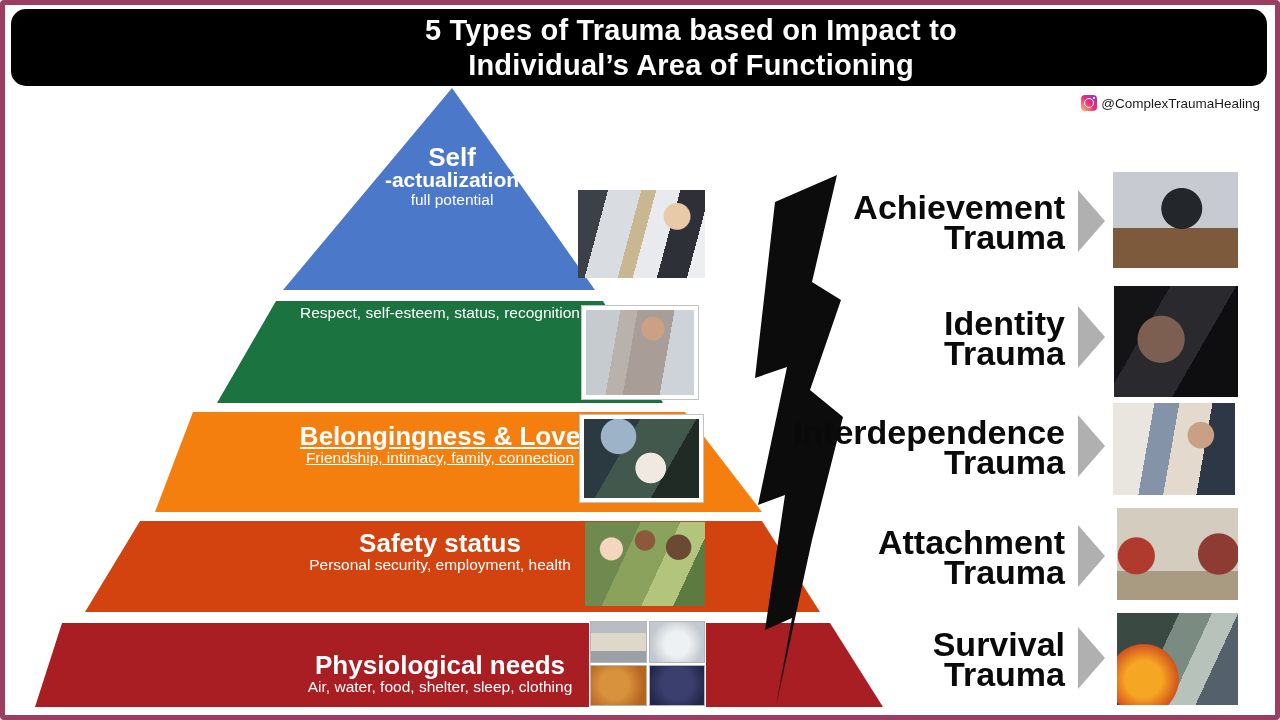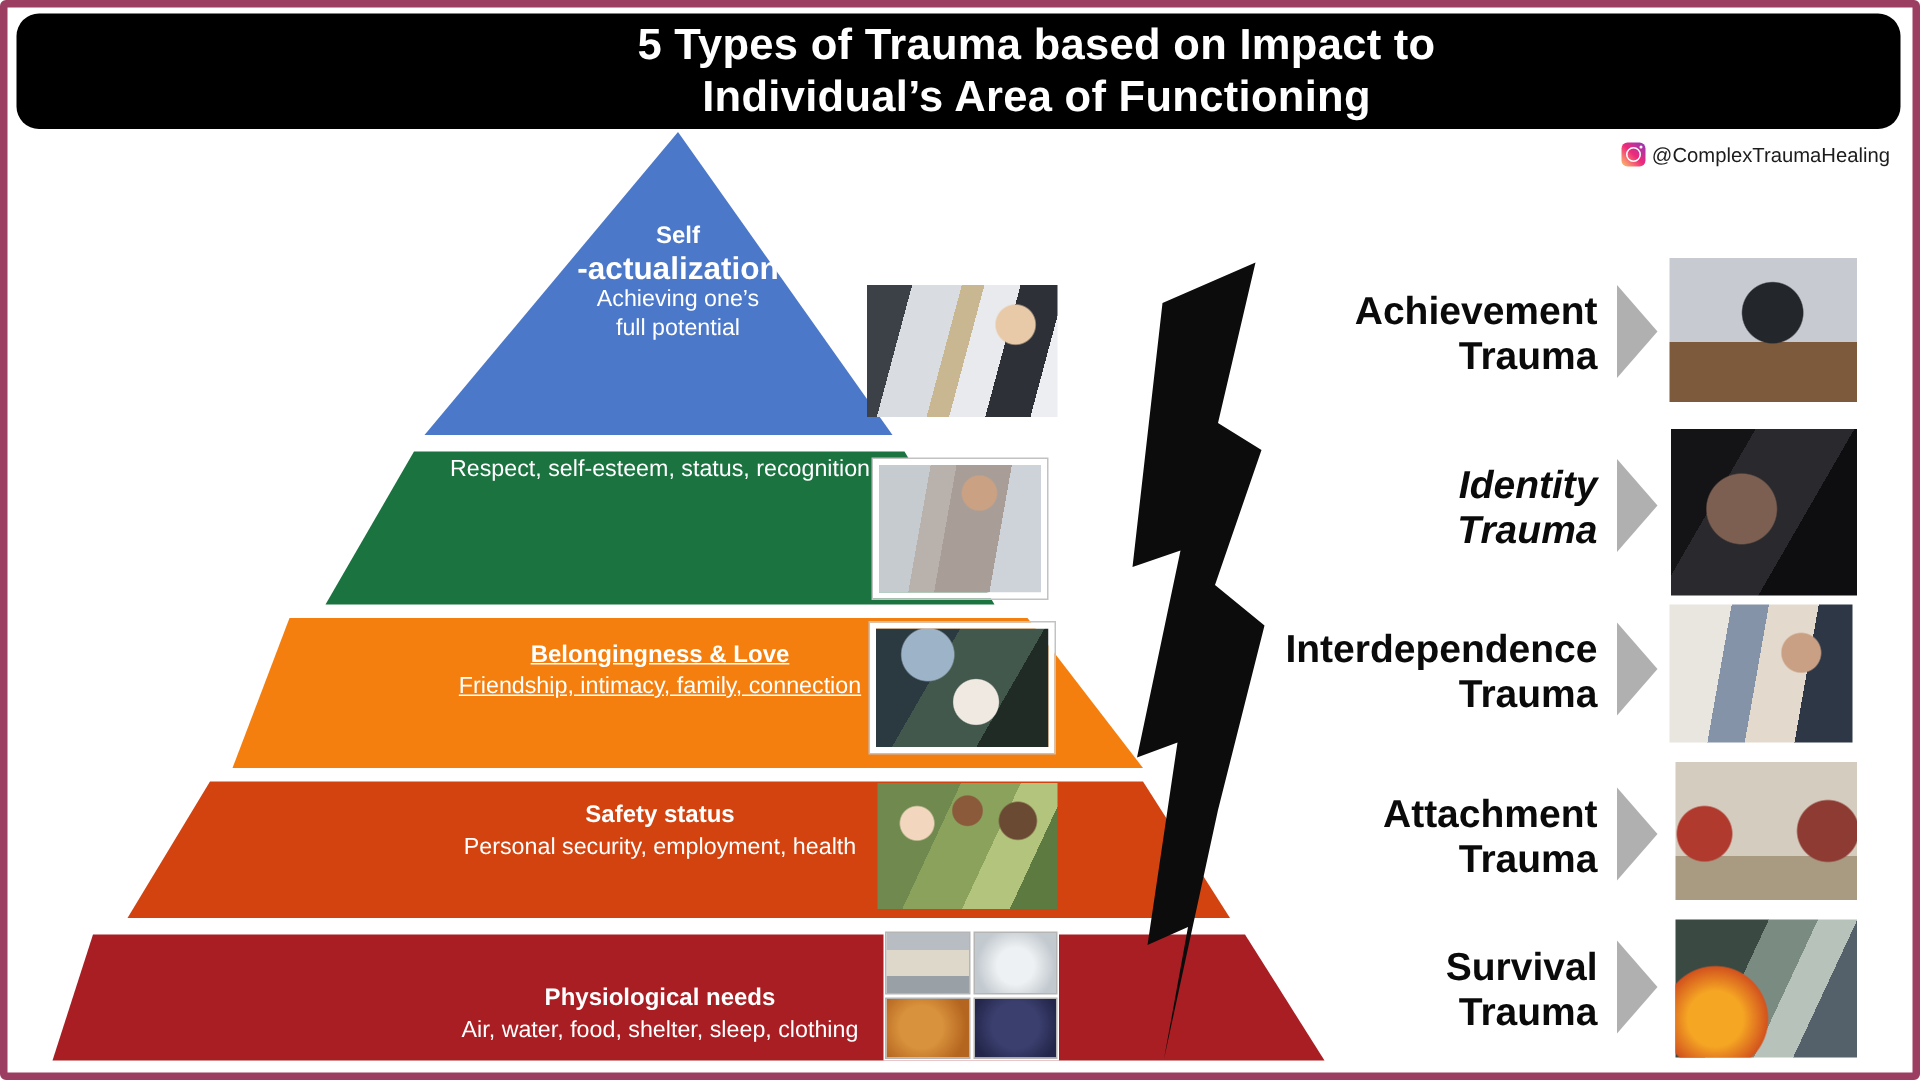--- a/index.html
+++ b/index.html
@@ -30,21 +30,21 @@
   }
   .ig-icon{width:16px;height:16px;border-radius:4px;position:relative;
     background:linear-gradient(45deg,#fdc468 0%,#ee2a7b 50%,#8a3ab9 100%);}
   .ig-icon::before{content:"";position:absolute;inset:3px;border:1.5px solid #fff;border-radius:50%;}
   .ig-icon::after{content:"";position:absolute;top:2px;right:2px;width:2px;height:2px;background:#fff;border-radius:50%;}
   .watermark .handle{font-size:13.5px;color:#1c1c1c;}
   
   .shapes{position:absolute;left:0;top:0;width:1280px;height:720px;z-index:1;}
   
   .band-text{position:absolute;z-index:5;text-align:center;color:#fff;}
-  .bh{font-size:16px;font-weight:bold;line-height:23px;}
+  .bh{font-size:26px;font-weight:bold;line-height:23px;}
   .bh2{font-size:21px;font-weight:bold;line-height:21px;}
   .bs{font-size:15.5px;line-height:19px;}
   .bt1{left:337px;top:146px;width:230px;}
   .bt2{left:140px;top:303px;width:600px;}
   .bt3{left:140px;top:425px;width:600px;text-decoration:underline;}
   .bt4{left:140px;top:532px;width:600px;}
   .bt5{left:140px;top:630px;width:600px;margin-top:24px;}
   
   .photo{position:absolute;z-index:6;}
   .framed{border:4px solid #fff;outline:1px solid #c2c2c2;box-sizing:border-box;}
@@ -91,23 +91,23 @@
         radial-gradient(circle at 16% 52%,#b03a2e 0 16%,transparent 17%),
         radial-gradient(circle at 84% 50%,#8d3b33 0 18%,transparent 19%),
         linear-gradient(180deg,#d4ccbe 0 68%,#a99a82 68%);}
   .p10{left:1117px;top:613px;width:121px;height:92px;
       background:
         radial-gradient(circle at 22% 72%,#f5a623 0 16%,#d3541e 30%,transparent 31%),
         linear-gradient(115deg,#3a4a42 0 38%,#7a8c82 38% 58%,#b7c3ba 58% 74%,#54616a 74%);}
   
   .trauma-label{
     position:absolute;left:690px;width:375px;z-index:5;
-    text-align:right;color:#0a0a0a;font-weight:bold;font-size:26px;line-height:30px;
-  }
-  .tt1{top:192px;} .tt2{top:308px;font-style:italic;} .tt3{top:417px;} .tt4{top:527px;} .tt5{top:629px;}
+    text-align:right;color:#0a0a0a;font-weight:bold;font-size:34px;line-height:30px;
+  }
+  .tt1{top:192px;} .tt2{top:308px;} .tt3{top:417px;} .tt4{top:527px;} .tt5{top:629px;}
   .arrow{
     position:absolute;left:1078px;width:0;height:0;z-index:5;
     border-top:31px solid transparent;border-bottom:31px solid transparent;
     border-left:27px solid #b0b0b0;
   }
   .ar1{top:190px;} .ar2{top:306px;} .ar3{top:415px;} .ar4{top:525px;} .ar5{top:627px;}
 </style>
 </head>
 <body>
 
@@ -128,21 +128,20 @@
   </div>
 
   <div class="watermark">
     <span class="ig-icon"></span>
     <span class="handle">@ComplexTraumaHealing</span>
   </div>
 
   <div class="band-text bt1">
     <div class="bh">Self</div>
     <div class="bh2">-actualization</div>
-    <div class="bs">Achieving one’s</div>
     <div class="bs">full potential</div>
   </div>
   <div class="band-text bt2">
     <div class="bs">Respect, self-esteem,  status,  recognition</div>
   </div>
   <div class="band-text bt3">
     <div class="bh">Belongingness &amp; Love</div>
     <div class="bs">Friendship, intimacy,  family,  connection</div>
   </div>
   <div class="band-text bt4">

